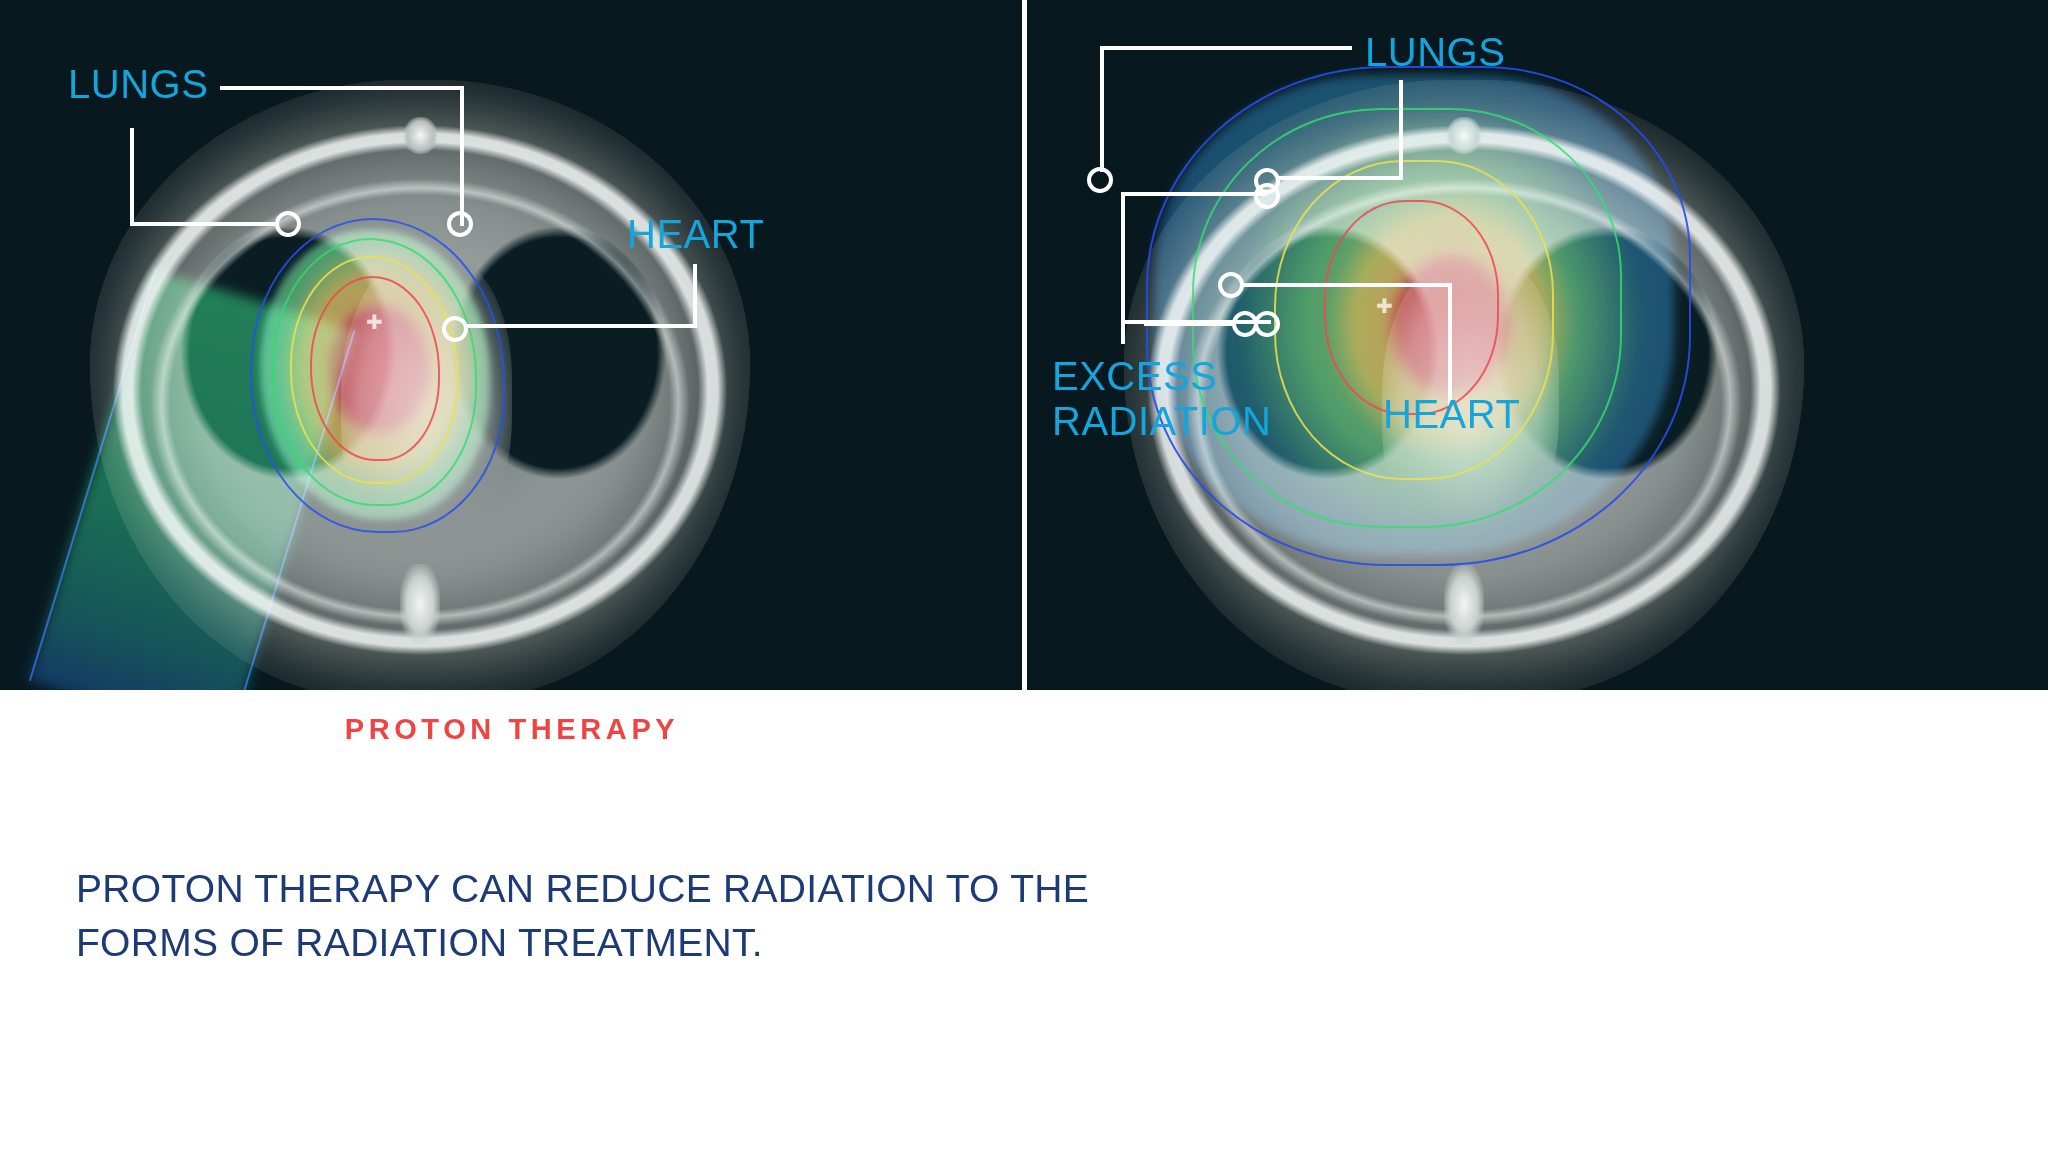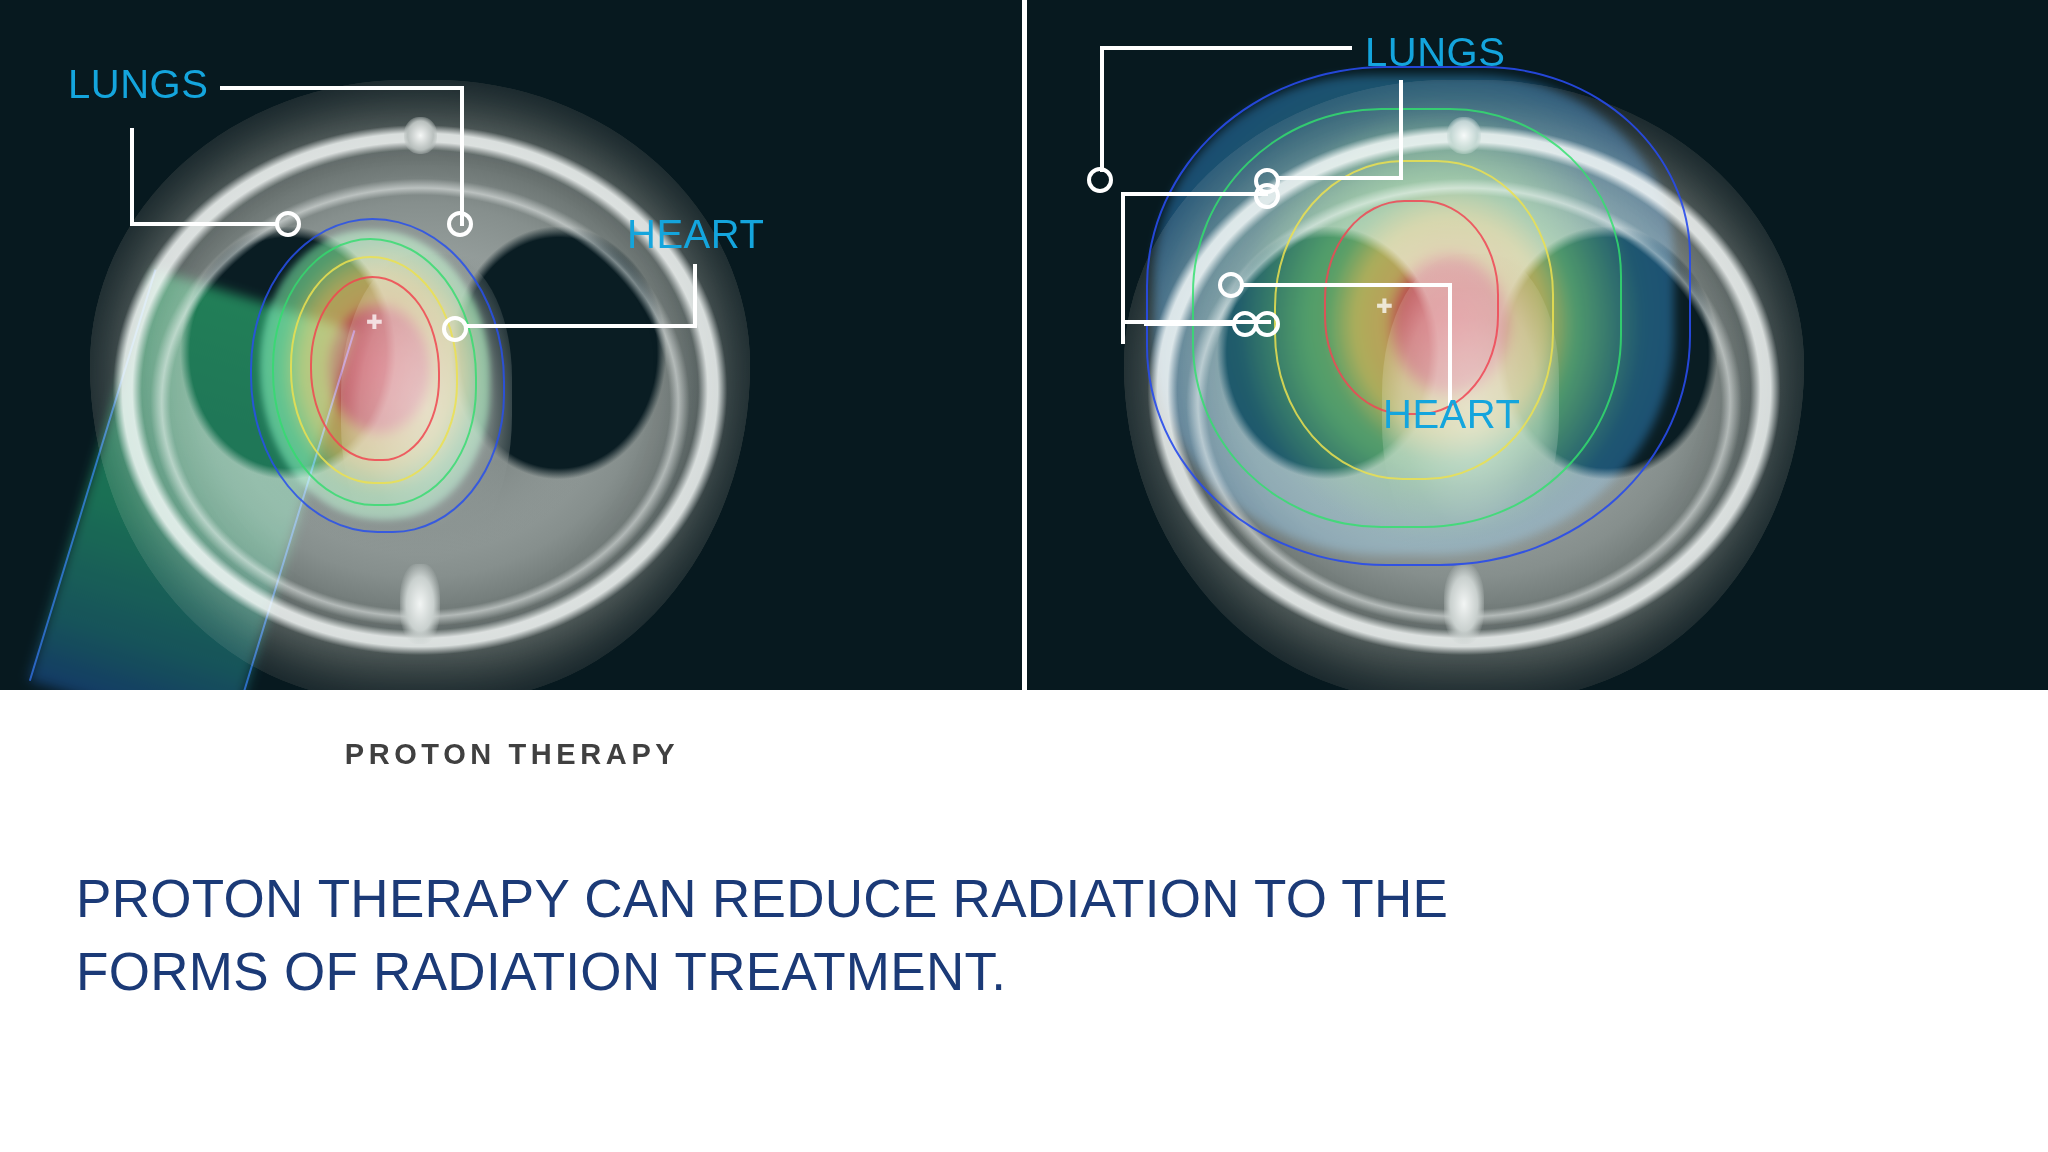--- a/index.html
+++ b/index.html
@@ -130,31 +130,31 @@
   .lead.h { height:4px; }
   .lead.v { width:4px; }
   .dot {
     position:absolute; width:26px; height:26px; border-radius:50%;
     border:4px solid #ffffff; background:transparent; z-index:19;
   }
 
   
   .caption-row { position:absolute; left:0; top:690px; width:2048px; height:160px; }
   .caption {
-    position:absolute; top:48px;
-    color:#404040; font-size:29px; font-weight:bold;
+    position:absolute; top:23px;
+    color:#ef4444; font-size:29px; font-weight:bold;
     letter-spacing:4.6px; text-align:center;
   }
   .cap-left  { left:0;    width:1024px; }
   .cap-right { left:1024px; width:1024px; }
 
   
   .headline {
     position:absolute; left:76px; top:862px; width:1780px;
-    color:#1b3a77; font-size:53px; line-height:1.38;
+    color:#1b3a77; font-size:39px; line-height:1.38;
     letter-spacing:0.3px;
   }
   .headline span { display:block; }
 </style>
 </head>
 <body>
 
 <div id="root">
 
   <div class="scans">
@@ -212,20 +212,22 @@
       </div>
 
       <span class="label" style="left:341px; top:30px;">LUNGS</span>
       <div class="lead h" style="left:76px; top:46px; width:252px;"></div>
       <div class="lead v" style="left:76px; top:46px; height:126px;"></div>
       <div class="dot" style="left:63px; top:167px;"></div>
       <div class="lead v" style="left:375px; top:80px; height:100px;"></div>
       <div class="lead h" style="left:253px; top:176px; width:126px;"></div>
       <div class="dot" style="left:230px; top:168px;"></div>
 
+      <span class="label" style="left:28px; top:354px;">EXCESS
+RADIATION</span>
       <div class="lead h" style="left:97px; top:192px; width:147px;"></div>
       <div class="lead v" style="left:97px; top:192px; height:152px;"></div>
       <div class="lead h" style="left:97px; top:320px; width:150px;"></div>
       <div class="dot" style="left:230px; top:183px;"></div>
       <div class="dot" style="left:230px; top:311px;"></div>
 
       <span class="label" style="left:359px; top:392px;">HEART</span>
       <div class="dot" style="left:194px; top:272px;"></div>
       <div class="lead h" style="left:218px; top:283px; width:210px;"></div>
       <div class="lead v" style="left:424px; top:283px; height:123px;"></div>

